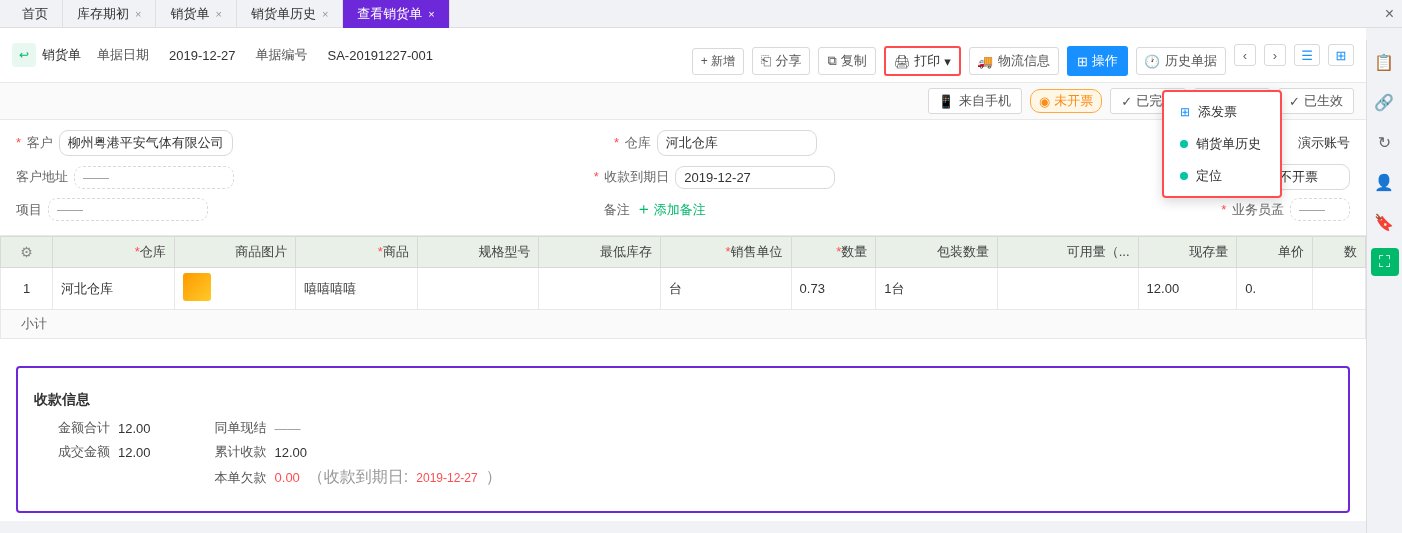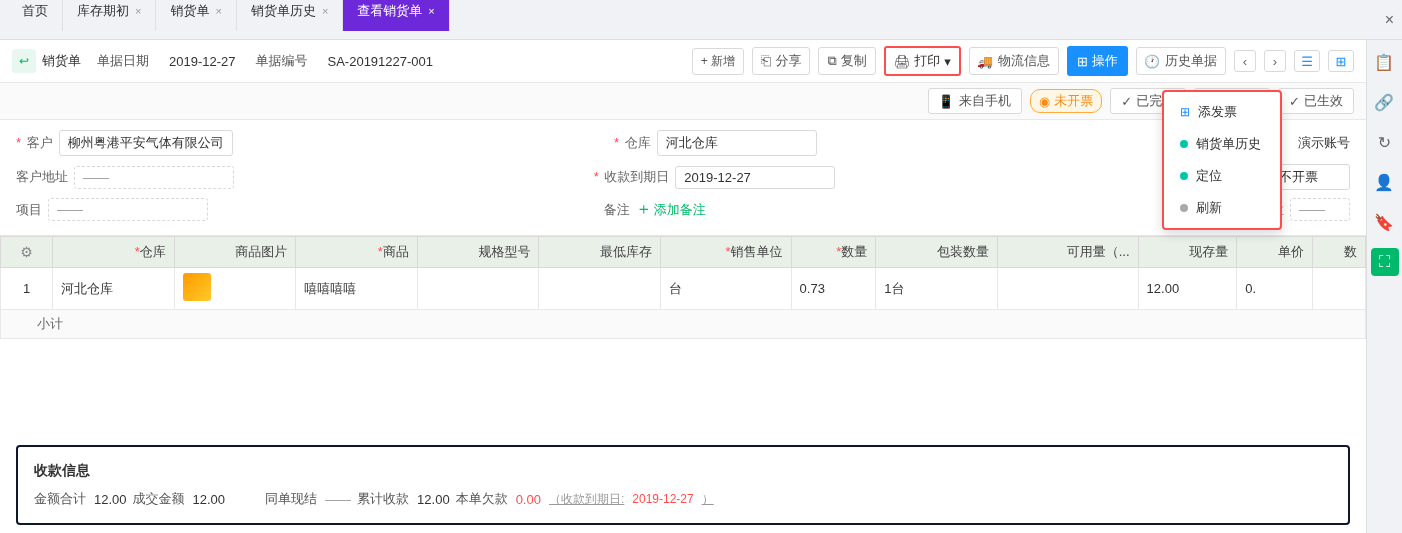--- a/index.html
+++ b/index.html
@@ -1,24 +1,24 @@
 <!DOCTYPE html>
 <html><head>
   <meta charset="utf-8">
   <style>
     * { box-sizing: border-box; margin: 0; padding: 0; font-family: 'Microsoft YaHei', Arial, sans-serif; font-size: 13px; }
     body { background: #f0f2f5; overflow: hidden; }
 
     
     .tab-bar {
       display: flex;
-      align-items: flex-end;
+      align-items: center;
       background: #f0f2f5;
       border-bottom: 1px solid #ddd;
-      height: 40px;
+      height: 28px;
       padding: 8px 8px;
       position: relative;
     }
     .tab-item {
       display: flex;
       align-items: center;
       padding: 0 14px;
       height: 40px;
       cursor: pointer;
       color: #333;
@@ -104,20 +104,21 @@
       align-items: center;
       gap: 4px;
       padding: 4px 8px;
       border: 1px solid #d9d9d9;
       border-radius: 3px;
       cursor: pointer;
       background: #fff;
       color: #555;
       font-size: 12px;
       white-space: nowrap;
+      margin-top: 12px;
     }
     .toolbar-btn.active-btn {
       background: #fff;
       border: 2px solid #ff4d4f;
       color: #333;
     }
     .btn-green {
       background: #e6f7ee;
       border-color: #52c41a;
       color: #52c41a;
@@ -181,21 +182,21 @@
       color: #666;
       white-space: nowrap;
       font-size: 13px;
       flex-shrink: 0;
     }
     .required-mark { color: #ff4d4f; margin-right: 2px; }
     .form-value {
       color: #333;
       font-size: 13px;
       border: 1px solid #d9d9d9;
-      border-radius: 3px;
+      border-radius: 9px;
       padding: 3px 8px;
       min-width: 160px;
       background: #fff;
     }
     .form-value.dashed { border: 1px dashed #d9d9d9; color: #999; }
     .add-note {
       color: #00b96b;
       cursor: pointer;
       display: flex;
       align-items: center;
@@ -241,42 +242,42 @@
     .product-img {
       width: 28px;
       height: 28px;
       background: linear-gradient(135deg, #ff9a00, #ffca28);
       border-radius: 3px;
       display: inline-block;
     }
 
     
     .summary-panel {
-      padding: 15px 16px;
-      border: 2px solid #0f172a;
+      padding: 23px 16px;
+      border: 2px solid #6d28d9;
       margin: 8px 16px;
       border-radius: 4px;
       background: #fff;
     }
     .summary-title {
       font-weight: bold;
       font-size: 14px;
       color: #333;
       margin-bottom: 10px;
     }
     .summary-grid {
       display: flex;
       gap: 40px;
     }
-    .summary-col { display: flex; flex-direction: row; gap: 6px; }
+    .summary-col { display: flex; flex-direction: column; gap: 6px; margin-left: 24px; }
     .summary-row { display: flex; align-items: center; gap: 8px; font-size: 13px; color: #555; }
     .summary-row .val { color: #333; font-weight: 500; }
     .summary-row .val-red { color: #ff4d4f; }
     .summary-row .val-gray { color: #999; }
-    .summary-row .hint { color: #999; font-size: 12px; text-decoration: underline; }
+    .summary-row .hint { color: #999; font-size: 16px; }
     .summary-row .hint-red { color: #ff4d4f; font-size: 12px; }
 
     
     .right-sidebar {
       position: absolute;
       right: 0;
       top: 40px;
       width: 36px;
       background: #f0f2f5;
       border-left: 1px solid #ddd;
@@ -538,21 +539,21 @@
             <td></td>
             <td>台</td>
             <td>0.73</td>
             <td>1台</td>
             <td></td>
             <td>12.00</td>
             <td>0.</td>
             <td></td>
           </tr>
           <tr class="subtotal-row">
-            <td colspan="13" style="padding-left:36px;font-family:Liberation Serif, serif;">小计</td>
+            <td colspan="13" style="padding-left:20px;font-family:Liberation Serif, serif;">小计</td>
           </tr>
         </tbody>
       </table>
     </div>
 
     <div class="summary-panel">
       <div class="summary-title">收款信息</div>
       <div class="summary-grid">
         <div class="summary-col">
           <div class="summary-row">
@@ -601,19 +602,15 @@
       <span>添发票</span>
     </div>
     <div class="dropdown-item">
       <span class="dot dot-teal"></span>
       <span>销货单历史</span>
     </div>
     <div class="dropdown-item">
       <span class="dot dot-teal"></span>
       <span>定位</span>
     </div>
-    <div class="dropdown-item">
-      <span class="dot dot-gray"></span>
-      <span>刷新</span>
-    </div>
   </div>
 
 </div>
 
 </body></html>

